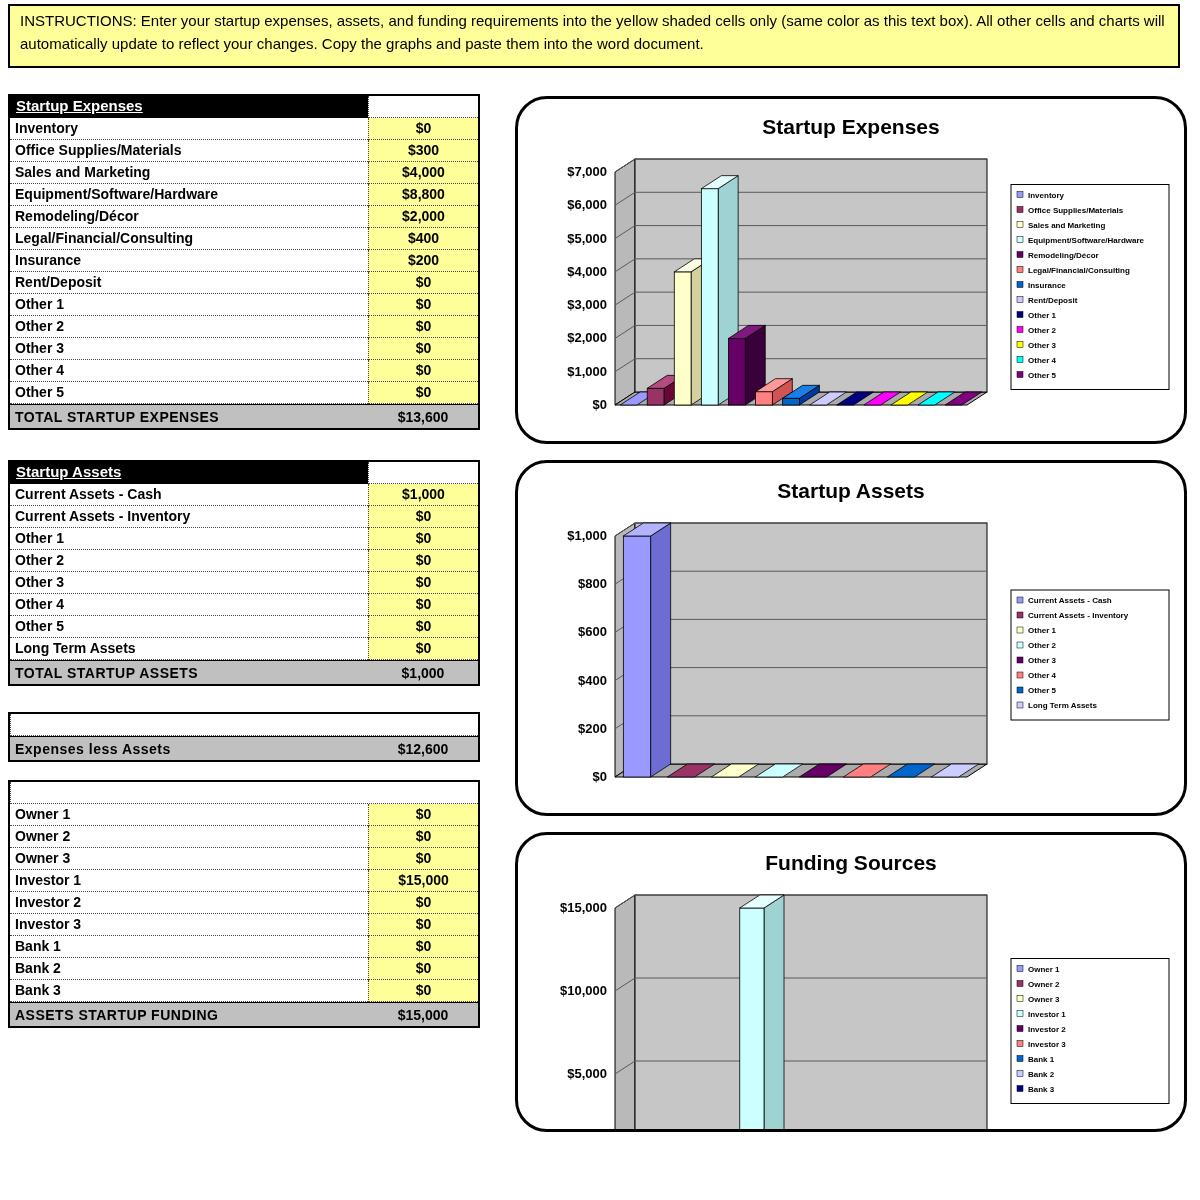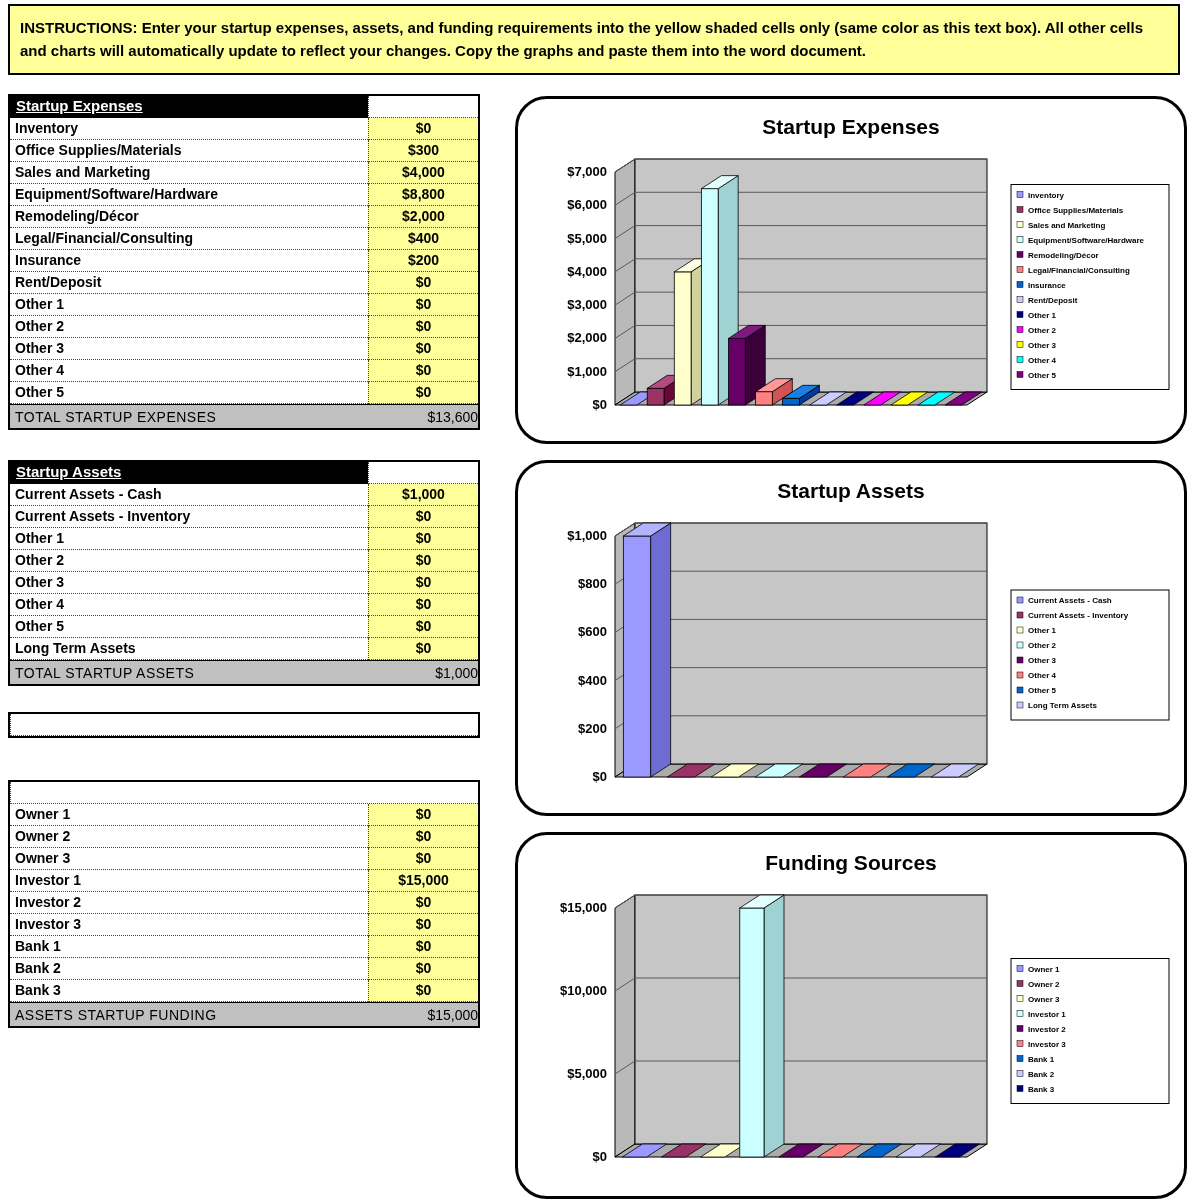--- a/index.html
+++ b/index.html
@@ -1,28 +1,28 @@
 <!DOCTYPE html>
 <html><head>
 <meta charset="utf-8">
 <style>
   *{box-sizing:border-box;margin:0;padding:0}
   html,body{background:#fff}
   body{width:1200px;height:1200px;position:relative;font-family:"Liberation Sans",sans-serif;color:#000}
-  .instructions{position:absolute;left:8px;top:4px;width:1172px;min-height:64px;background:#FFFF99;border:2px solid #000;padding:11px 10px;font-weight:bold;font-size:15px;line-height:1.5}
+  .instructions{position:absolute;left:8px;top:4px;width:1172px;min-height:64px;background:#FFFF99;border:2px solid #000;padding:4px 10px;font-weight:normal;font-size:15px;line-height:1.5}
   .tbl{position:absolute;left:8px;width:472px;border:2px solid #000;background:#fff}
   .tbl-header{display:flex;height:22px}
   .hdr-label{width:358px;background:#000;color:#fff;font-weight:bold;font-size:15px;line-height:20px;padding:0 6px;text-decoration:underline}
   .hdr-spacer{flex:1;background:#fff;border-left:1px dotted #444;border-bottom:1px dotted #444}
   .trow{display:flex;height:22px;font-weight:bold;font-size:14px;line-height:20px}
   .trow .tlabel{width:358px;padding:0 5px;border-bottom:1px dotted #444;white-space:nowrap;overflow:hidden}
   .trow .tvalue{flex:1;background:#FFFF99;border-left:1px dotted #444;border-bottom:1px dotted #444;text-align:center}
-  .tbl-total{display:flex;height:24px;background:#C0C0C0;font-weight:normal;font-size:14px;align-items:center;border-top:1px solid #000}
+  .tbl-total{display:flex;height:24px;background:#C0C0C0;font-weight:bold;font-size:14px;align-items:center;border-top:1px solid #000}
   .tbl-total .tlabel{width:358px;padding:0 5px;letter-spacing:.5px}
-  .tbl-total .tvalue{flex:1;text-align:right}
+  .tbl-total .tvalue{flex:1;text-align:center}
   .panel{position:absolute;left:515px;width:672px;background:#fff;border:3px solid #000;border-radius:32px;overflow:hidden}
   .chart-title{text-align:center;font-size:21px;font-weight:bold;margin-top:16px}
   .chart-svg{display:block;margin:4px auto 0}
   svg text{font-family:"Liberation Sans",sans-serif}
 </style>
 </head>
 <body>
 
 <div class="instructions">INSTRUCTIONS: Enter your startup expenses, assets, and funding requirements into the yellow shaded cells only (same color as this text box).  All other cells and charts will automatically update to reflect your changes.  Copy the graphs and paste them into the word document.</div>
 
@@ -132,20 +132,24 @@
     </div>
   <div class="tbl-total">
     <div class="tlabel">TOTAL STARTUP ASSETS</div>
     <div class="tvalue">$1,000</div>
   </div>
 </section>
 
 <section class="tbl" style="top:712px">
   <div class="tbl-header">
     <div class="hdr-spacer"></div>
+  </div>
+  <div class="tbl-total">
+    <div class="tlabel">Expenses less Assets</div>
+    <div class="tvalue">$12,600</div>
   </div>
 </section>
 
 <section class="tbl" style="top:780px">
   <div class="tbl-header">
     <div class="hdr-spacer"></div>
   </div>
   <div class="tbl-rows">
       <div class="trow">
         <div class="tlabel">Owner 1</div>
@@ -334,21 +338,21 @@
         <rect x="494" y="165" width="6" height="6" fill="#FF8080" stroke="#000" stroke-width="0.5"></rect>
         <text x="505" y="171" font-size="8" font-weight="bold" fill="#000">Other 4</text>
         <rect x="494" y="180" width="6" height="6" fill="#0066CC" stroke="#000" stroke-width="0.5"></rect>
         <text x="505" y="186" font-size="8" font-weight="bold" fill="#000">Other 5</text>
         <rect x="494" y="195" width="6" height="6" fill="#CCCCFF" stroke="#000" stroke-width="0.5"></rect>
         <text x="505" y="201" font-size="8" font-weight="bold" fill="#000">Long Term Assets</text>
       </g>
     </svg>
 </div>
 
-<div class="panel" style="top:832px;height:367px">
+<div class="panel" style="top:832px;height:300px">
   <div class="chart-title">Funding Sources</div>
   <svg id="chart-2" class="chart-svg" width="656" height="304" viewBox="0 0 656 304">
       <g>
         <polygon points="92,278 112,265 112,16 92,29" fill="#b9b9b9" stroke="#000" stroke-width="1"></polygon>
         <polygon points="92,278 444,278 464,265 112,265" fill="#ababab" stroke="#000" stroke-width="1"></polygon>
         <rect x="112" y="16" width="352" height="249" fill="#c6c6c6" stroke="#000" stroke-width="1"></rect>
       </g>
       <g>
         <line x1="112" y1="182" x2="464" y2="182" stroke="#5a5a5a" stroke-width="1"></line>
         <line x1="92" y1="195" x2="112" y2="182" stroke="#5a5a5a" stroke-width="1"></line>

